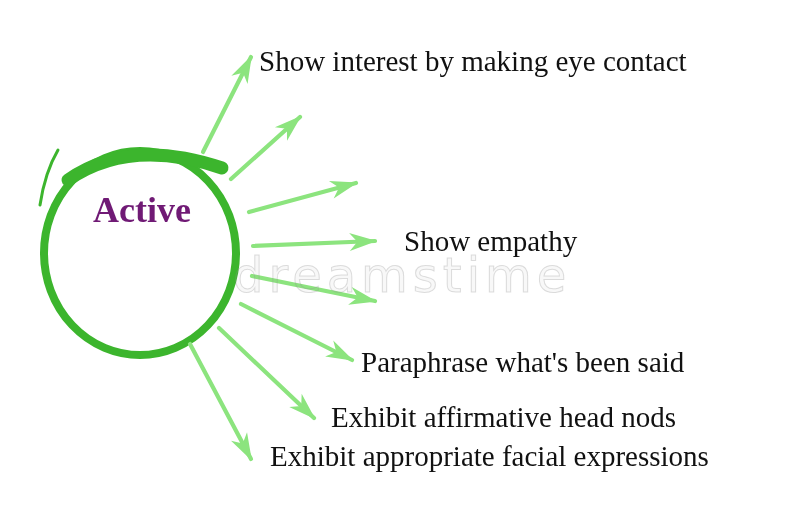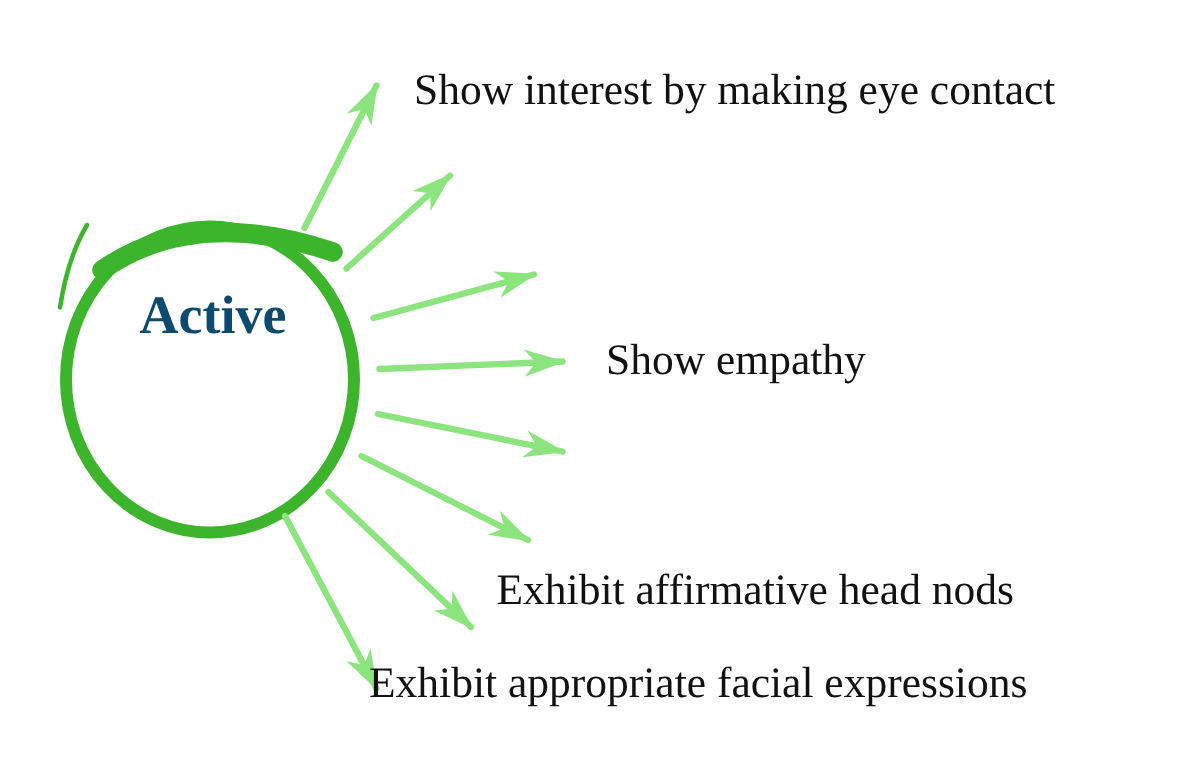--- a/index.html
+++ b/index.html
@@ -5,32 +5,32 @@
   html,body{margin:0;padding:0;background:#fff;}
   #stage{
     position:relative;width:800px;height:517px;background:#ffffff;
     overflow:hidden;font-family:"Liberation Serif","DejaVu Serif",serif;
   }
   #diagram-svg{position:absolute;left:0;top:0;width:800px;height:517px;}
   .label{
     position:absolute;transform:translateY(-50%);
     font-size:29px;color:#111;white-space:nowrap;letter-spacing:0px;
   }
-  .item-0{left:259px;top:61px;margin-left:17px;}
+  .item-0{left:259px;top:61px;}
   .item-1{left:307px;top:111px;}
   .item-2{left:363px;top:180px;}
   .item-3{left:380px;top:241px;margin-left:24px;}
   .item-4{left:380px;top:303px;}
   .item-5{left:361px;top:362px;}
-  .item-6{left:331px;top:394px;text-align:center;}
-  .item-7{left:246px;top:456px;text-align:right;}
+  .item-6{left:331px;top:417px;text-align:center;}
+  .item-7{left:270px;top:456px;text-align:right;}
   #center-label{
     position:absolute;left:40px;top:183px;width:204px;
     text-align:center;font-weight:bold;font-size:36px;line-height:54px;
-    color:#0c4a6e;
+    color:#701a75;
   }
   #watermark{
     position:absolute;left:233px;top:247px;
     font-family:"DejaVu Sans",sans-serif;font-size:48px;letter-spacing:5px;
     color:rgba(150,150,150,0.07);
     -webkit-text-stroke:1px rgba(145,145,145,0.30);
     user-select:none;pointer-events:none;white-space:nowrap;
   }
 </style>
 </head>
@@ -56,23 +56,25 @@
       <line x1="231" y1="179" x2="300" y2="117" marker-end="url(#ah)" stroke="#8ce47e"></line>
       <line x1="249" y1="212" x2="356" y2="183" marker-end="url(#ah)" stroke="#8ce47e"></line>
       <line x1="253" y1="246" x2="375" y2="241" marker-end="url(#ah)" stroke="#8ce47e"></line>
       <line x1="252" y1="276" x2="375" y2="301" marker-end="url(#ah)" stroke="#8ce47e"></line>
       <line x1="241" y1="304" x2="352" y2="360" marker-end="url(#ah)" stroke="#8ce47e"></line>
       <line x1="219" y1="328" x2="314" y2="418" marker-end="url(#ah)" stroke="#8ce47e"></line>
       <line x1="190" y1="344" x2="251" y2="459" marker-end="url(#ah)" stroke="#8ce47e"></line>
     </g>
   </svg>
 
+  <div id="watermark">dreamstime</div>
 
   <div id="center-label">
     <div>Active</div>
   </div>
 
   <div class="label item-0">Show interest by making eye contact</div>
   <div class="label item-3">Show empathy</div>
+  <div class="label item-5">Paraphrase what's been said</div>
   <div class="label item-6">Exhibit affirmative head nods</div>
   <div class="label item-7">Exhibit appropriate facial expressions</div>
 
 </div>
 
 </body></html>

